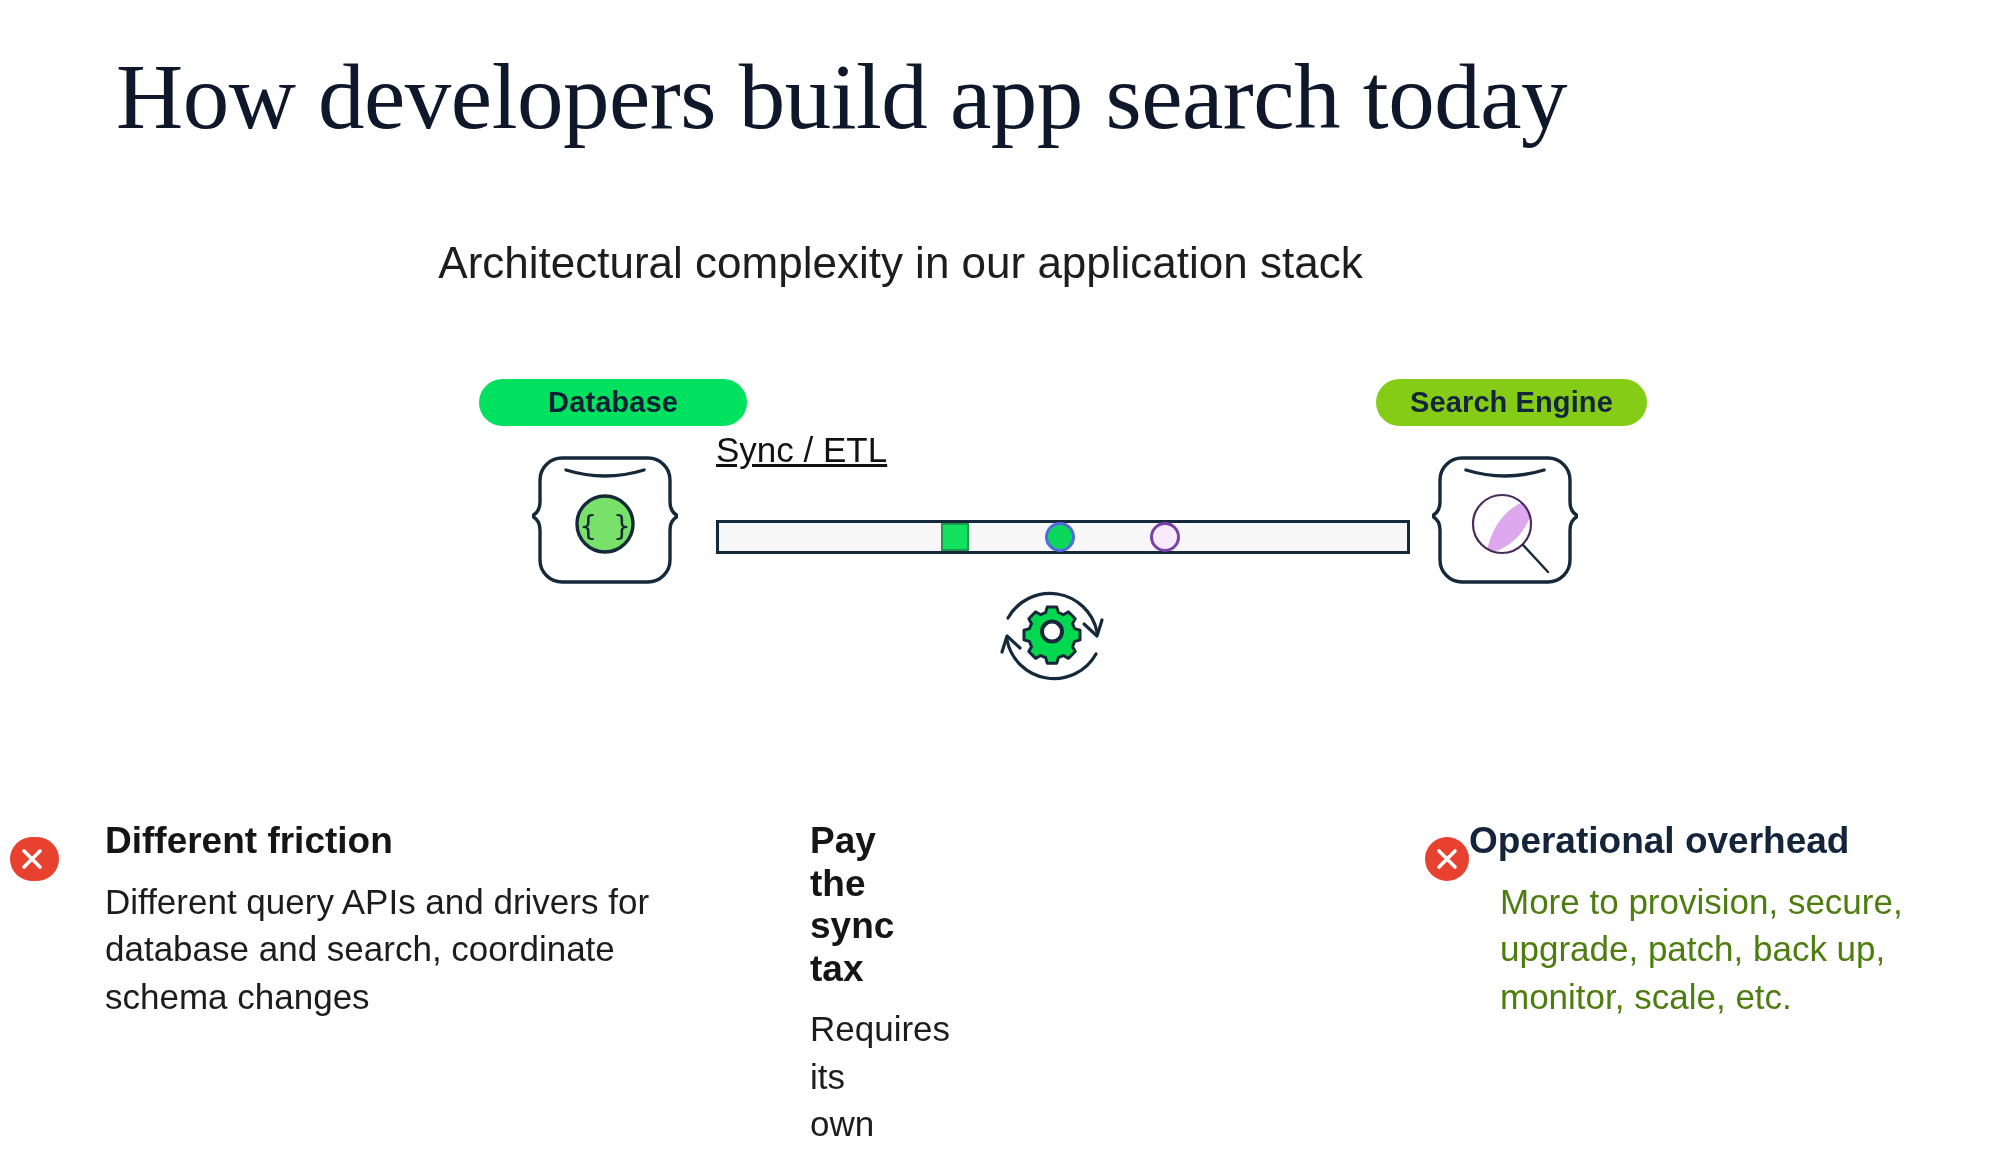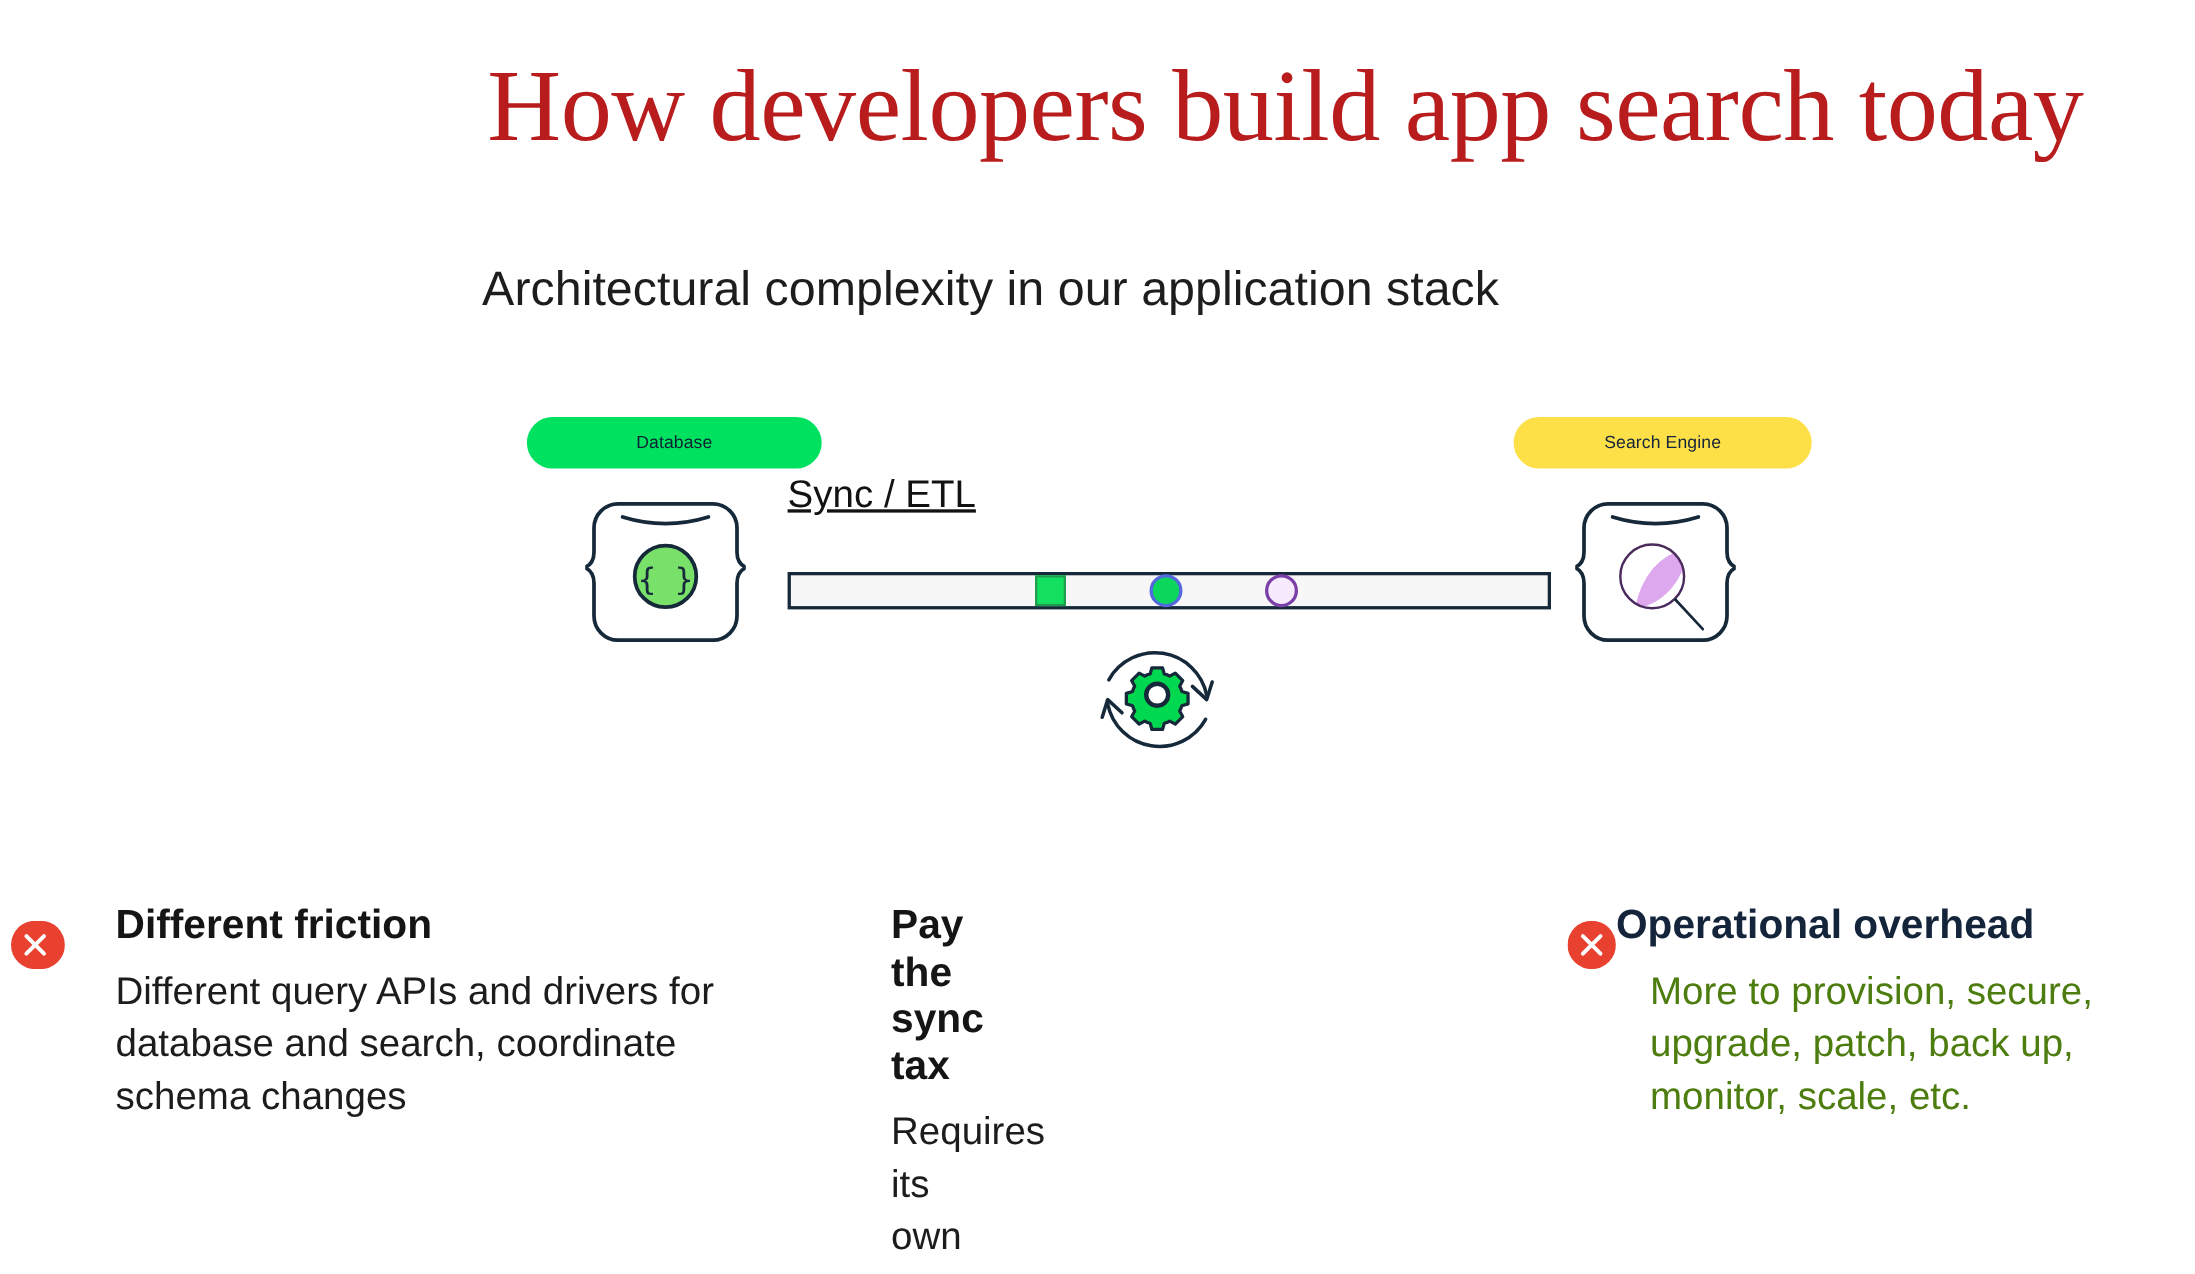--- a/index.html
+++ b/index.html
@@ -13,31 +13,30 @@
     height: 1158px;
     position: relative;
     overflow: hidden;
     font-family: "Liberation Sans", "DejaVu Sans", sans-serif;
     -webkit-font-smoothing: antialiased;
   }
 
   
   .slide-title {
     position: absolute;
-    left: 134px;
+    left: 116px;
     top: 48px;
     width: 1760px;
     font-family: "Liberation Serif", "DejaVu Serif", serif;
     font-size: 93px;
     line-height: 1.05;
     letter-spacing: -0.5px;
-    color: #b91c1c;
+    color: #0f172a;
     font-weight: 400;
     white-space: nowrap;
-    text-align: right;
   }
 
   
   .slide-subtitle {
     position: absolute;
     left: 0;
     top: 237px;
     width: 1801px;
     text-align: center;
     font-size: 44px;
@@ -55,36 +54,36 @@
     height: 330px;
   }
 
   .badge {
     position: absolute;
     height: 47px;
     border-radius: 24px;
     display: flex;
     align-items: center;
     justify-content: center;
-    font-size: 16px;
-    font-weight: 400;
+    font-size: 29px;
+    font-weight: 700;
     letter-spacing: 0.1px;
   }
   .badge-db {
     left: 479px;
     top: 9px;
     width: 268px;
     background: #00e25f;
     color: #0b2134;
   }
   .badge-se {
     left: 1376px;
     top: 9px;
     width: 271px;
-    background: #fde047;
+    background: #84cc16;
     color: #14243a;
     text-align: right;
   }
 
   .node-icon {
     position: absolute;
     top: 84px;
     width: 146px;
     height: 132px;
   }

